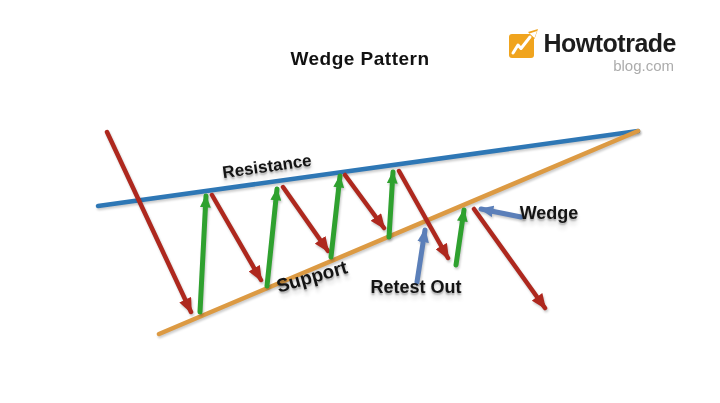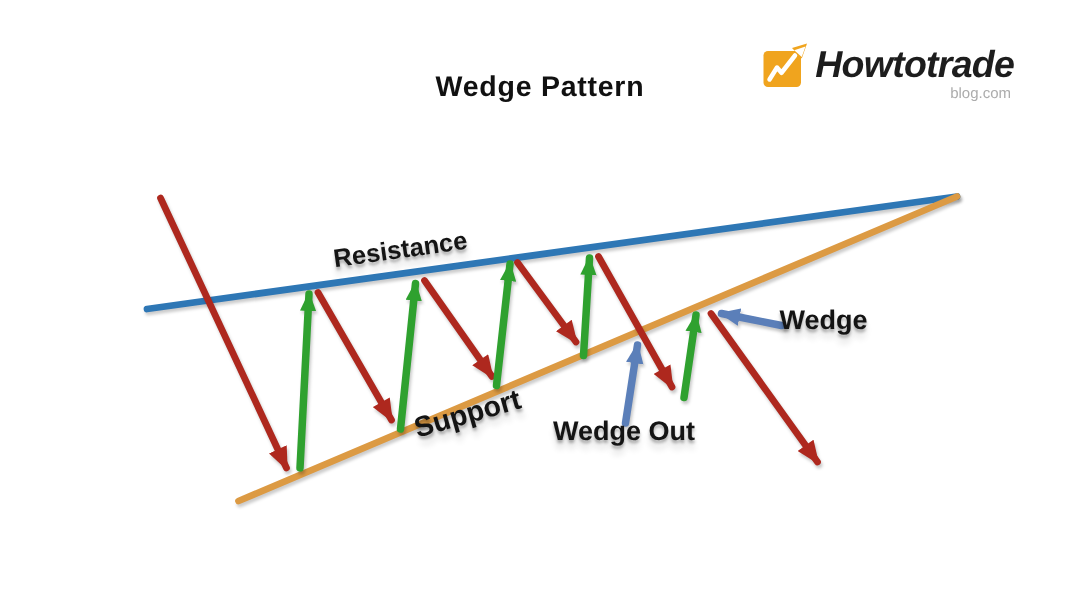--- a/index.html
+++ b/index.html
@@ -31,24 +31,23 @@
     flex-direction: column;
     align-items: flex-end;
   }
   .brand-row { display: flex; align-items: center; gap: 4px; }
   .brand-icon { width: 32px; height: 33px; display: block; }
   .brand-name {
     font-size: 25px;
     font-weight: 600;
     letter-spacing: -0.5px;
     color: #1d1d1d;
-    font-style: italic;
   }
   .brand-sub {
-    font-size: 10px;
+    font-size: 15px;
     color: #acacac;
     margin-top: -3px;
     margin-right: 2px;
   }
   
   .diagram { position: absolute; left: 0; top: 0; width: 720px; height: 403px; }
   .diagram line { stroke-linecap: round; }
   .trend  { stroke-width: 4.5px; filter: drop-shadow(1px 2px 1px rgba(0,0,0,0.20)); }
   .shaft-up   { stroke-width: 5px;   filter: drop-shadow(1px 2px 1px rgba(0,0,0,0.22)); }
   .shaft-down { stroke-width: 4.5px; filter: drop-shadow(1px 2px 1px rgba(0,0,0,0.22)); }
@@ -112,16 +111,16 @@
       <line x1="389" y1="237" x2="393" y2="172" stroke="#2FA12F" class="shaft-up" marker-end="url(#mk-up)"></line>
       <line x1="399" y1="171" x2="448" y2="258" stroke="#AE281E" class="shaft-down" marker-end="url(#mk-down)"></line>
       <line x1="456" y1="265" x2="464" y2="210" stroke="#2FA12F" class="shaft-up" marker-end="url(#mk-up)"></line>
       <line x1="474" y1="209" x2="545" y2="308" stroke="#AE281E" class="shaft-down" marker-end="url(#mk-down)"></line>
       <line x1="417" y1="282" x2="425" y2="230" stroke="#5B7FB9" class="pointer" marker-end="url(#mk-pointer)"></line>
       <line x1="521" y1="217" x2="481" y2="209" stroke="#5B7FB9" class="pointer" marker-end="url(#mk-pointer)"></line>
     </svg>
 
   <div class="lbl lbl-resistance">Resistance</div>
   <div class="lbl lbl-support">Support</div>
-  <div class="lbl lbl-breakout">Wedge Out</div>
+  <div class="lbl lbl-breakout">Retest Out</div>
   <div class="lbl lbl-retest">Wedge</div>
 
 </div>
 
 </body></html>

